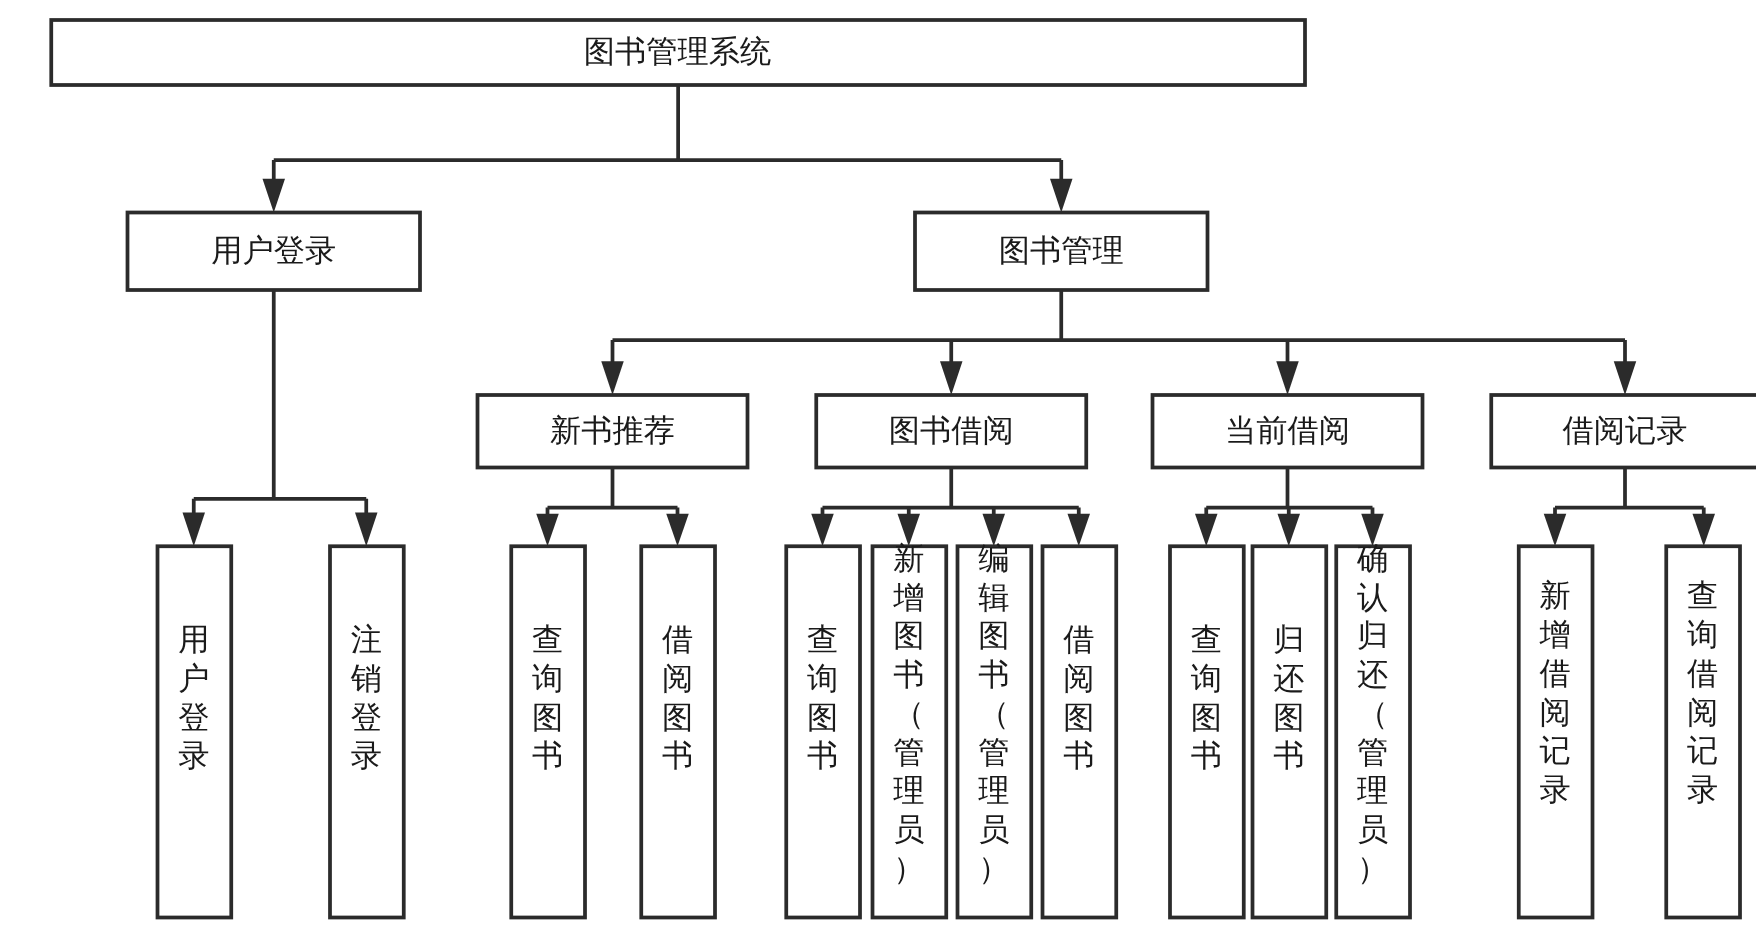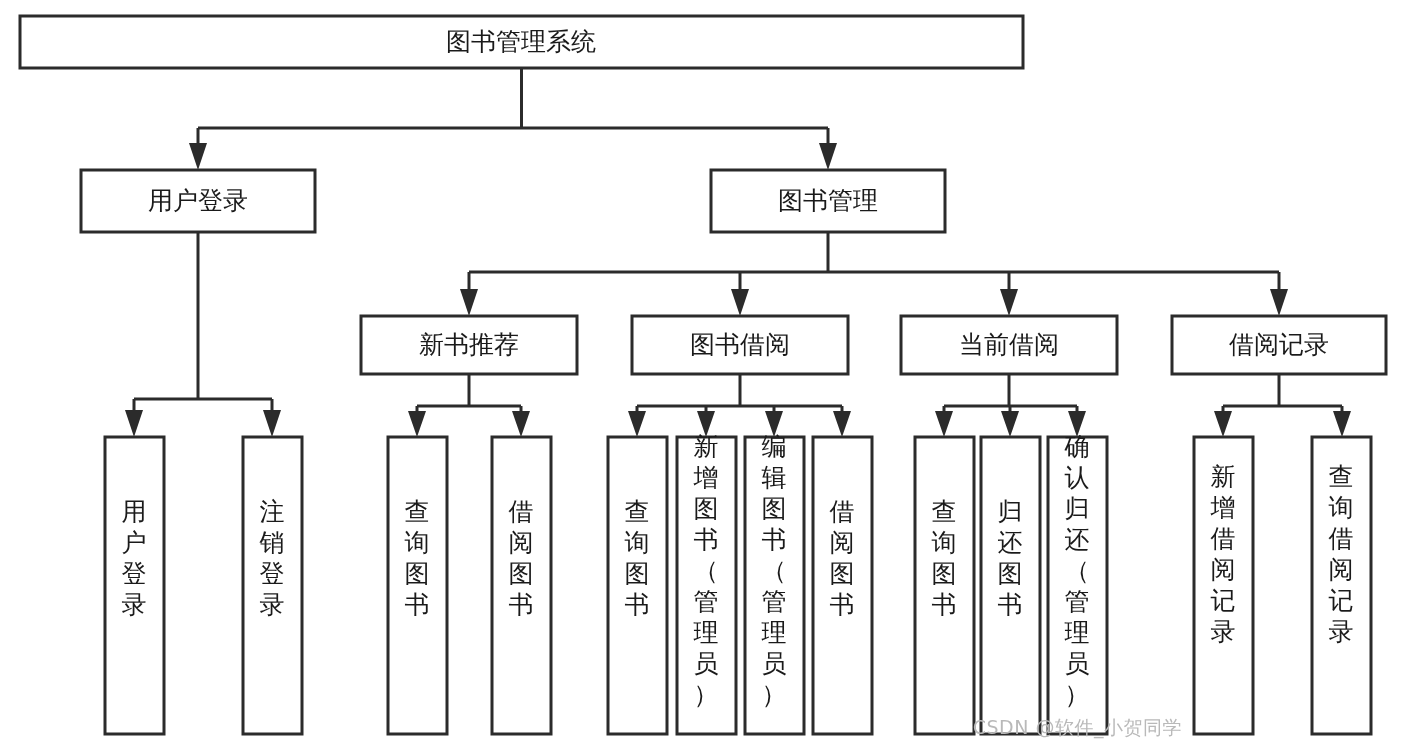--- a/index.html
+++ b/index.html
@@ -12,20 +12,21 @@
     width: 1405px;
     height: 747px;
     overflow: hidden;
     font-family: "DejaVu Sans", "Liberation Sans", sans-serif;
   }
   #diagram-root {
     position: relative;
     width: 1196px;
     height: 747px;
     background: #ffffff;
+    padding-left: 21px;
   }
   svg.flow {
     display: block;
     width: 1405px;
     height: 747px;
   }
   .node-rect {
     fill: #ffffff;
     stroke: #2b2b2b;
     stroke-width: 3;
@@ -237,14 +238,13 @@
       <text class="leaf-label" x="1223" y="485"><tspan x="1223" y="485">新</tspan><tspan x="1223" y="516">增</tspan><tspan x="1223" y="547">借</tspan><tspan x="1223" y="578">阅</tspan><tspan x="1223" y="609">记</tspan><tspan x="1223" y="640">录</tspan></text>
     </g>
 
     <g>
       <rect class="leaf-rect" x="1312" y="437" width="59" height="297"></rect>
       <text class="leaf-label" x="1341" y="485"><tspan x="1341" y="485">查</tspan><tspan x="1341" y="516">询</tspan><tspan x="1341" y="547">借</tspan><tspan x="1341" y="578">阅</tspan><tspan x="1341" y="609">记</tspan><tspan x="1341" y="640">录</tspan></text>
     </g>
 
   </svg>
 
-  <div class="watermark">CSDN @软件_小贺同学</div>
 </div>
 
 </body></html>

